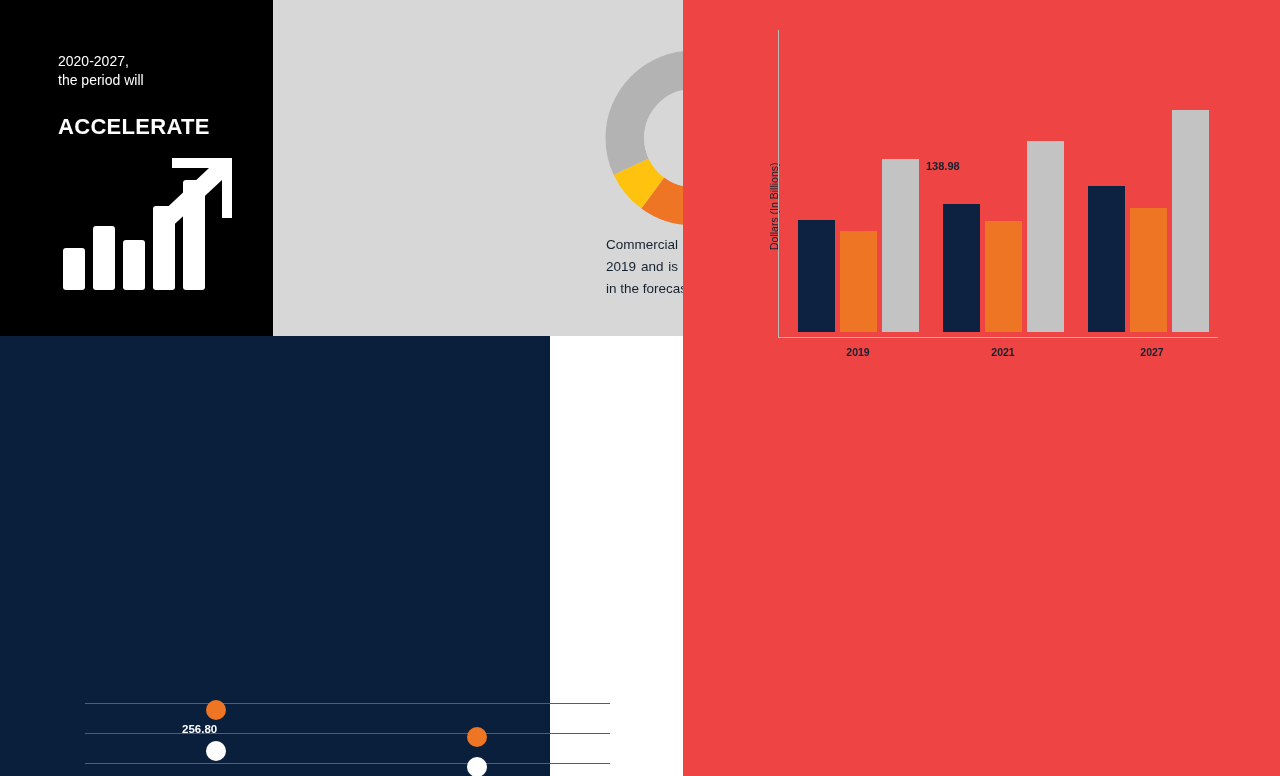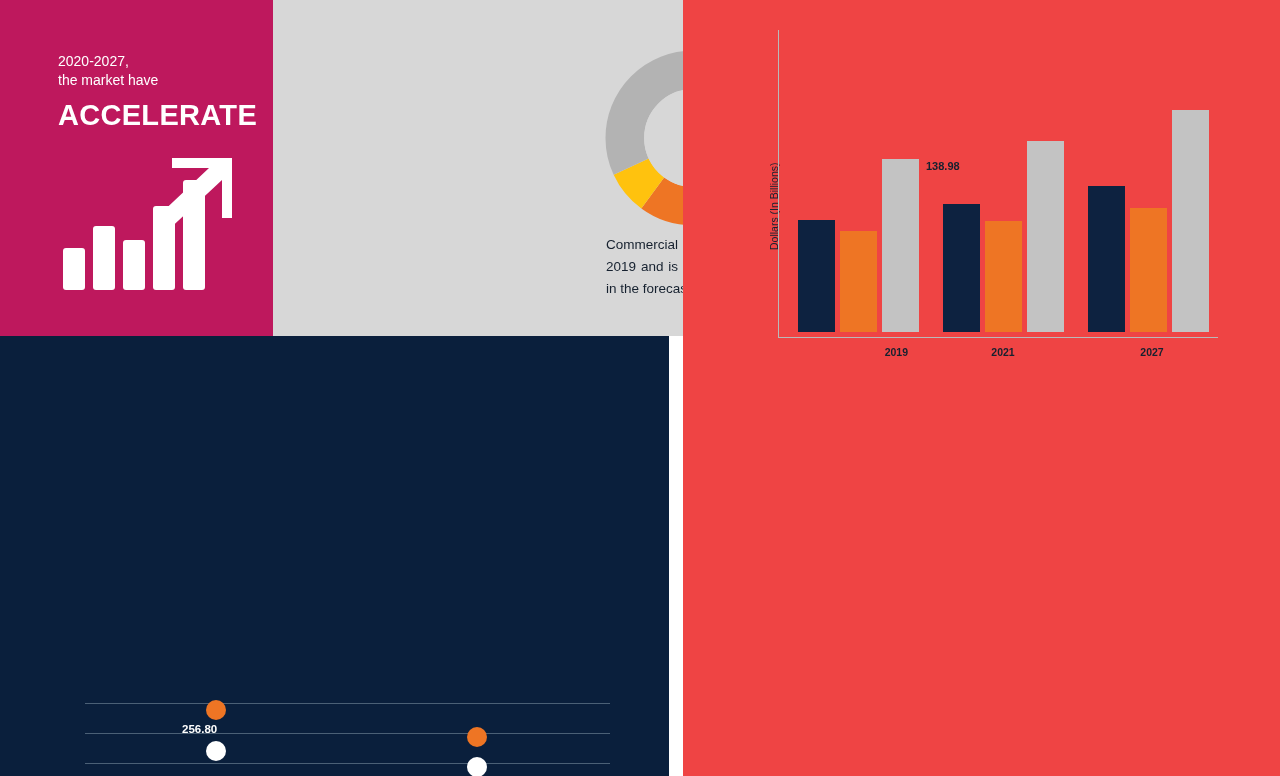--- a/index.html
+++ b/index.html
@@ -2,29 +2,29 @@
 <html><head>
 <meta charset="utf-8">
 <style>
   html,body{margin:0;padding:0;}
   body{width:1280px;height:776px;background:#ffffff;font-family:"Liberation Sans",sans-serif;overflow:hidden;}
   .page{position:relative;width:1280px;height:776px;}
 
   
   .left{position:absolute;left:0;top:0;width:683px;height:776px;}
 
-  .panel-orange{position:absolute;left:0;top:0;width:273px;height:336px;background:#be185d;}
+  .panel-orange{position:absolute;left:0;top:0;width:273px;height:336px;background:#000000;}
   .panel-gray{position:absolute;left:273px;top:0;width:410px;height:336px;background:#d7d7d7;}
-  .panel-navy{position:absolute;left:0;top:336px;width:669px;height:440px;background:#0a1f3c;}
+  .panel-navy{position:absolute;left:0;top:336px;width:550px;height:440px;background:#0a1f3c;}
 
   
   .acc-wrap{position:absolute;left:58px;top:52px;color:#ffffff;}
   .acc-l1{font-size:14px;line-height:19px;font-weight:400;}
   .acc-l2{font-size:14px;line-height:19px;font-weight:400;}
-  .acc-big{font-size:29px;font-weight:bold;line-height:34px;letter-spacing:.3px;margin-top:8px;}
+  .acc-big{font-size:22px;font-weight:bold;line-height:34px;letter-spacing:.3px;margin-top:20px;}
   .acc-l3{font-size:14px;line-height:20px;margin-top:2px;}
   .acc-cagr{font-size:25px;font-weight:bold;line-height:28px;}
 
   .growth-svg{position:absolute;left:55px;top:140px;}
 
   
   .donut-holder{position:absolute;left:330px;top:48px;width:180px;height:180px;}
   .donut-stat{position:absolute;left:518px;top:52px;width:130px;}
   .stat-pct{color:#ee7524;font-size:26px;font-weight:bold;line-height:30px;}
   .stat-txt{color:#16212f;font-size:13.5px;line-height:20px;margin-top:3px;}
@@ -54,21 +54,21 @@
 </head>
 <body>
 
 <div class="page">
 
   <div class="left">
 
     <div class="panel-orange">
       <div class="acc-wrap">
         <div class="acc-l1">2020-2027,</div>
-        <div class="acc-l2">the market have</div>
+        <div class="acc-l2">the period will</div>
         <div class="acc-big">ACCELERATE</div>
       </div>
       <svg class="growth-svg" width="185" height="160" viewBox="0 0 185 160">
         <polygon points="118,76 176,22 176,60 186,60 186,0 126,0 126,10 163,10 110,60" fill="#ffffff" transform="translate(-9,18)"></polygon>
         <path d="M110,34 L175,34 L175,46 L110,46 Z" fill="none"></path>
         <g fill="#ffffff">
           <rect x="8" y="108" width="22" height="42" rx="3"></rect>
           <rect x="38" y="86" width="22" height="64" rx="3"></rect>
           <rect x="68" y="100" width="22" height="50" rx="3"></rect>
           <rect x="98" y="66" width="22" height="84" rx="3"></rect>
@@ -135,19 +135,19 @@
       <div class="bar bar-navy" style="left:165px;bottom:8px;width:37px;height:128px;"></div>
       <div class="bar bar-orange" style="left:207px;bottom:8px;width:37px;height:111px;"></div>
       <div class="bar bar-gray" style="left:249px;bottom:8px;width:37px;height:191px;"></div>
 
       <div class="bar bar-navy" style="left:310px;bottom:8px;width:37px;height:146px;"></div>
       <div class="bar bar-orange" style="left:352px;bottom:8px;width:37px;height:124px;"></div>
       <div class="bar bar-gray" style="left:394px;bottom:8px;width:37px;height:222px;"></div>
 
       <div class="bar-value" style="left:148px;top:130px;">138.98</div>
 
-      <div class="cat-label" style="left:30px;top:316px;width:100px;text-align:right;">2019</div>
+      <div class="cat-label" style="left:30px;top:316px;width:100px;">2019</div>
       <div class="cat-label" style="left:175px;top:316px;width:100px;">2021</div>
       <div class="cat-label" style="left:324px;top:316px;width:100px;">2027</div>
     </div>
 
   </div>
 </div>
 
 </body></html>

